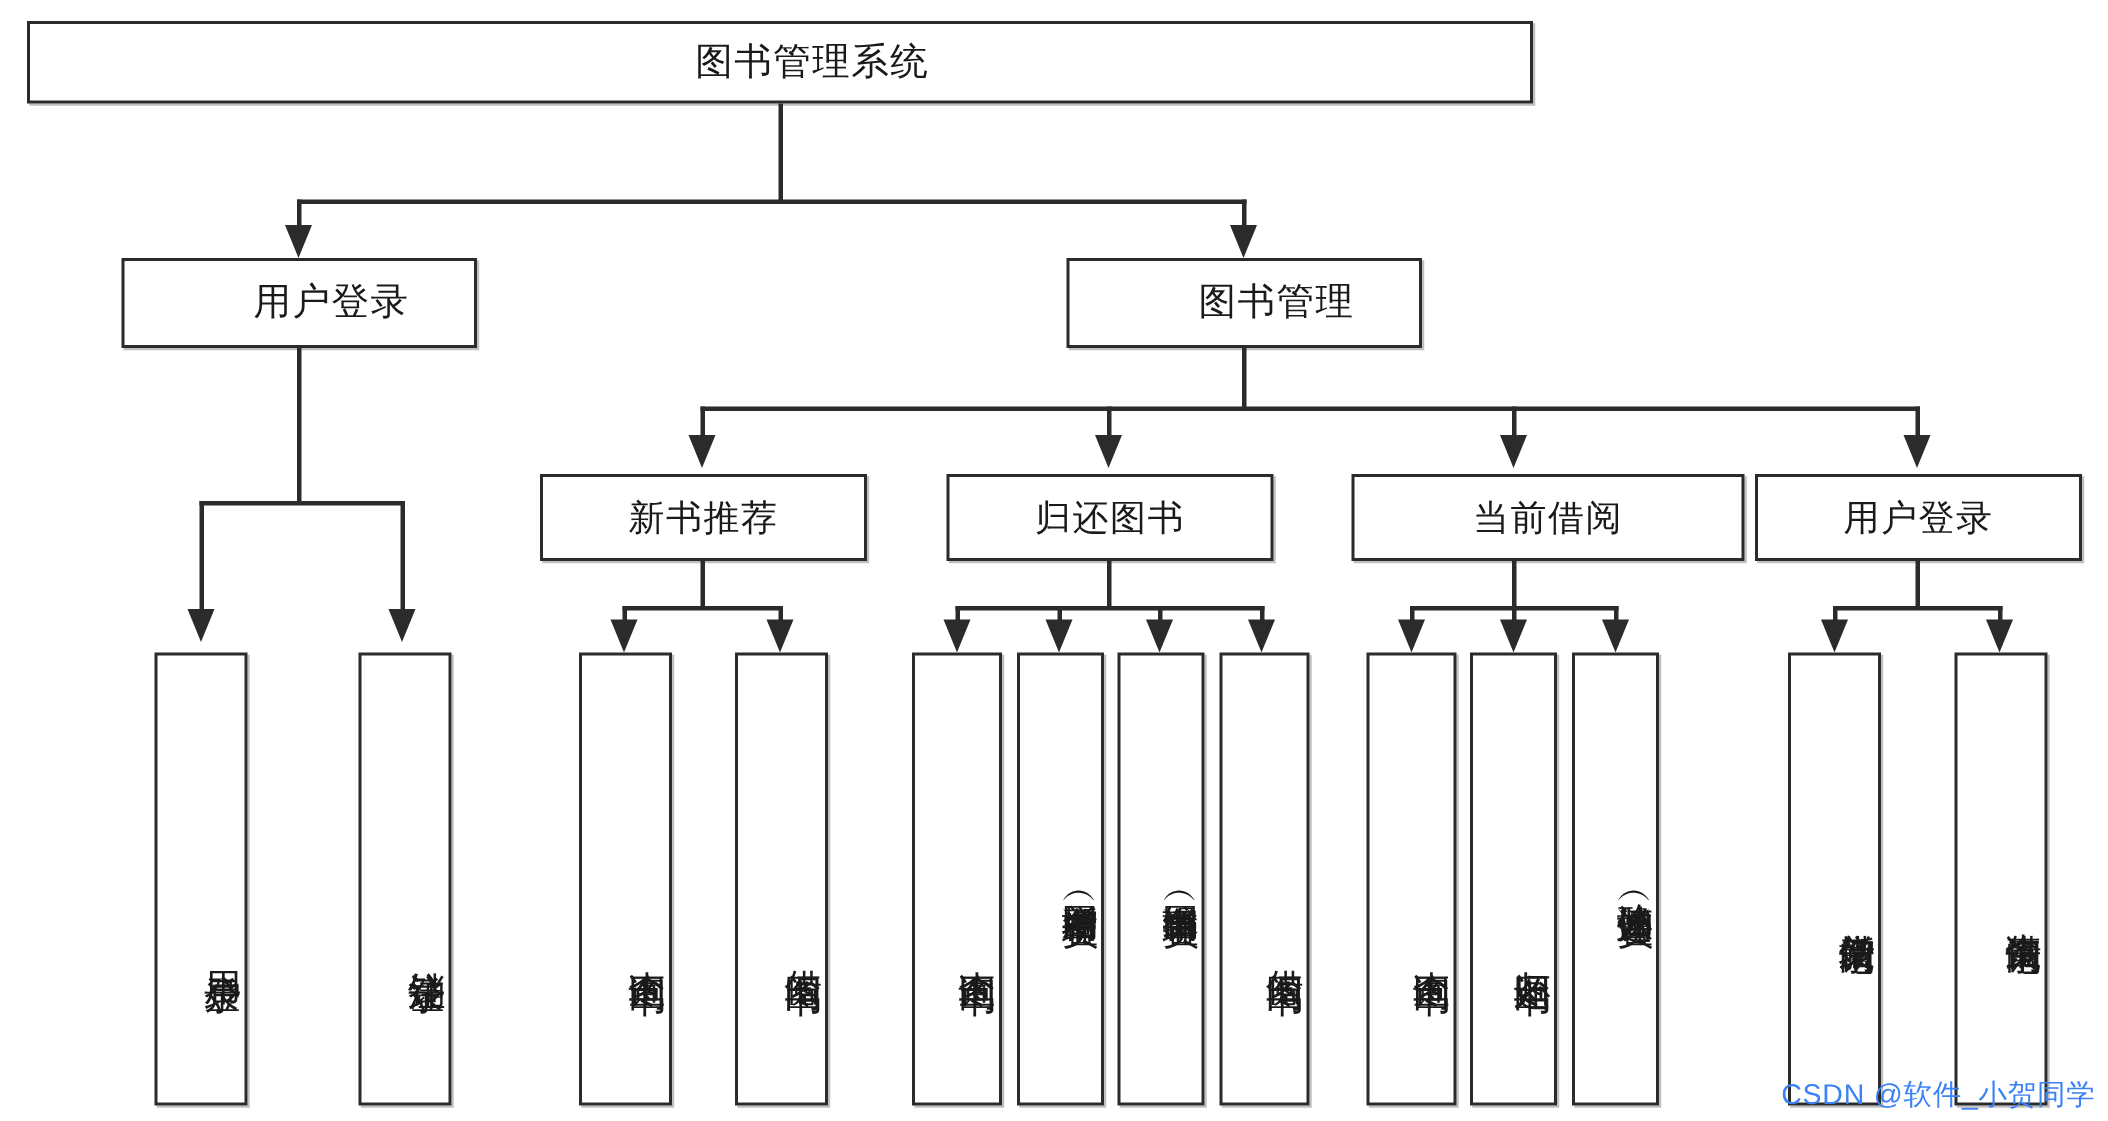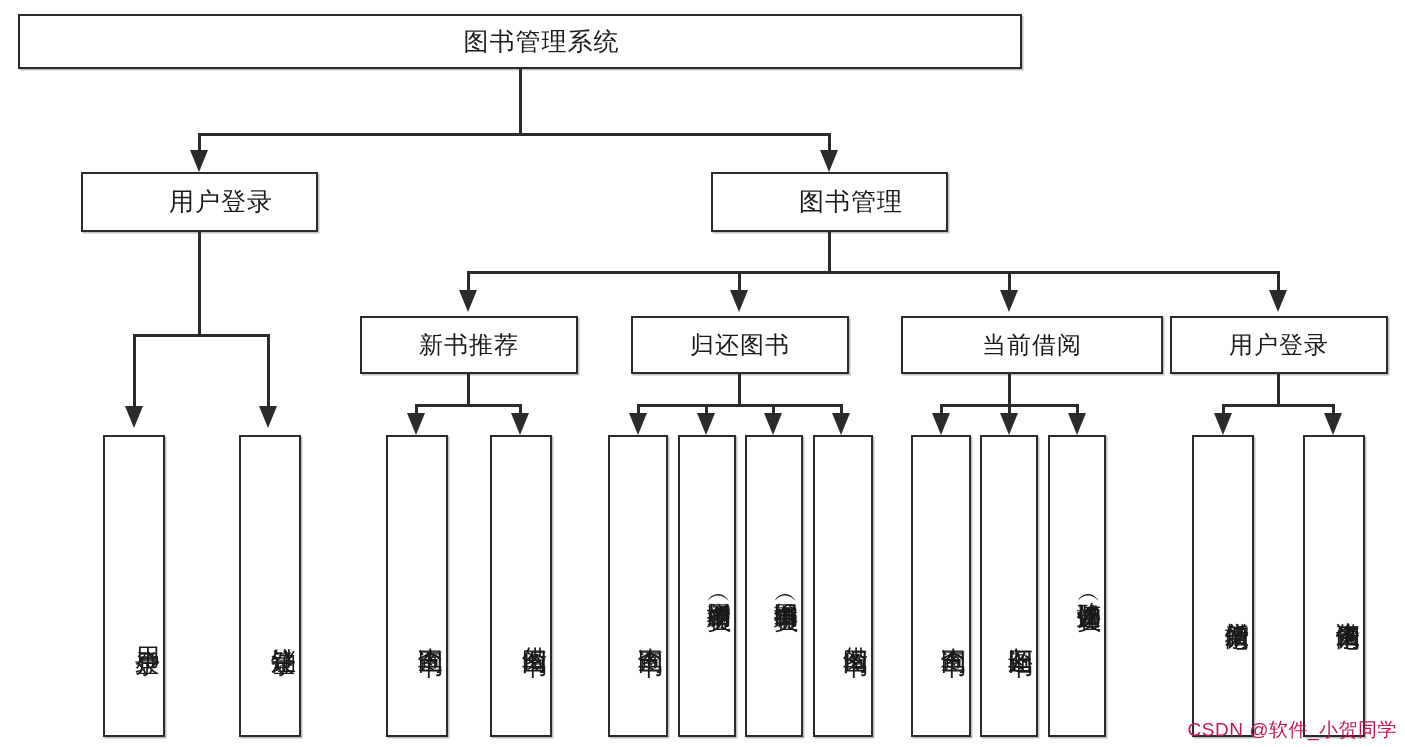--- a/index.html
+++ b/index.html
@@ -72,21 +72,21 @@
     height: 0;
     border-left: 9px solid transparent;
     border-right: 9px solid transparent;
     border-top: 22px solid #2b2b2b;
   }
   #watermark {
     position: absolute;
     right: 8px;
     bottom: 4px;
     font-size: 19px;
-    color: #be185d;
+    color: #3b82f6;
     letter-spacing: 0.5px;
     white-space: nowrap;
     user-select: none;
   }
 </style>
 </head>
 <body>
 
 <div id="canvas">
 

